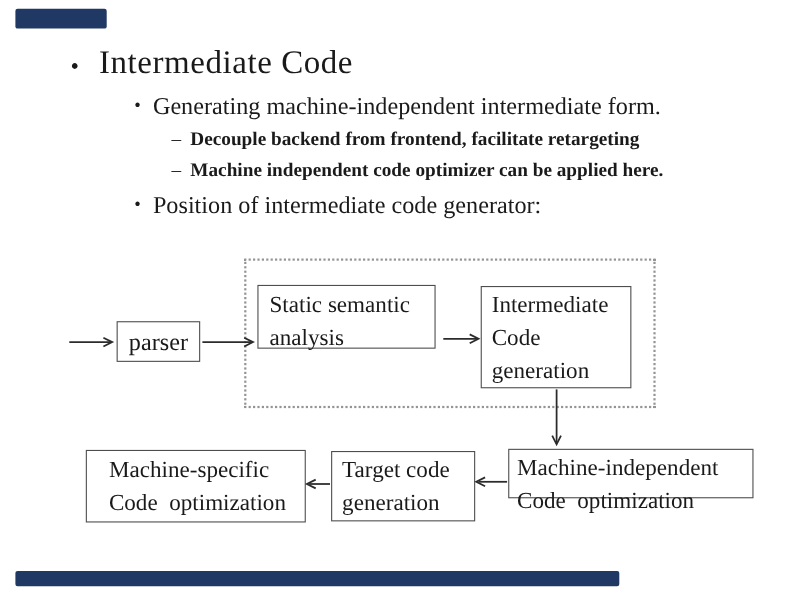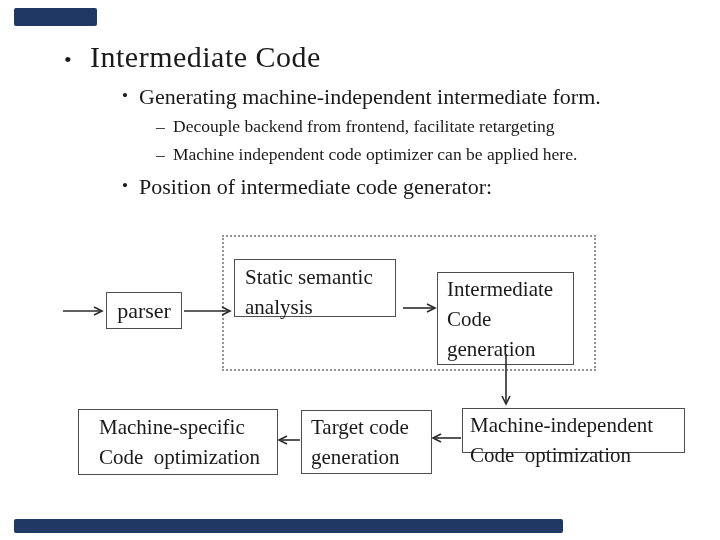--- a/index.html
+++ b/index.html
@@ -27,21 +27,21 @@
   
   .title-line { position: absolute; top: 40px; left: 64px; width: 640px; }
   .title-bullet { position: absolute; left: 0; top: 7px; font-size: 22px; }
   .title-text { position: absolute; left: 26px; top: 0; font-size: 30px; letter-spacing: 0.5px; white-space: pre; }
 
   .b1 { position: absolute; font-size: 22px; white-space: pre; }
   .b1 .marker { position: absolute; left: 0; top: 2px; font-size: 17px; }
   .b1 .txt { position: absolute; left: 17px; top: 0; white-space: pre; }
   .b2 { position: absolute; font-size: 17.5px; white-space: pre; }
   .b2 .marker { position: absolute; left: 0; top: 0; }
-  .b2 .txt { position: absolute; left: 17px; top: 0; white-space: pre; }
+  .b2 .txt { position: absolute; left: 17px; top: 0; white-space: pre; font-weight: bold; }
 
   #bullet-1 { left: 122px; top: 84px; width: 560px; height: 26px; }
   #bullet-2 { left: 156px; top: 116px; width: 520px; height: 22px; }
   #bullet-3 { left: 156px; top: 144px; width: 520px; height: 22px; }
   #bullet-4 { left: 122px; top: 174px; width: 560px; height: 26px; }
 
   
   .diagram-box {
     position: absolute;
     background: #ffffff;
@@ -52,21 +52,21 @@
     z-index: 2;
   }
   .diagram-box .line { white-space: pre-wrap; }
 
   #box-parser {
     left: 106px; top: 292px; width: 76px; height: 37px;
     display: flex; align-items: center; justify-content: center;
     font-size: 22px; line-height: 22px;
   }
   #box-ssa  { left: 234px; top: 259px; width: 162px; height: 58px; padding: 2px 0 0 10px; }
-  #box-icg  { left: 437px; top: 260px; width: 137px; height: 93px; padding: 1px 0 0 9px; margin-top: 12px; }
+  #box-icg  { left: 437px; top: 260px; width: 137px; height: 93px; padding: 1px 0 0 9px; }
   #box-mi   { left: 462px; top: 408px; width: 223px; height: 45px; padding: 1px 0 0 7px; }
   #box-tc   { left: 301px; top: 410px; width: 131px; height: 64px; padding: 1px 0 0 9px; font-family: Liberation Serif, serif; }
   #box-ms   { left: 78px;  top: 409px; width: 200px; height: 66px; padding: 2px 0 0 20px; }
 
   .dotted-frame {
     position: absolute;
     left: 222px; top: 235px; width: 374px; height: 136px;
     border: 2px dotted #949494;
     box-sizing: border-box;
     z-index: 1;

